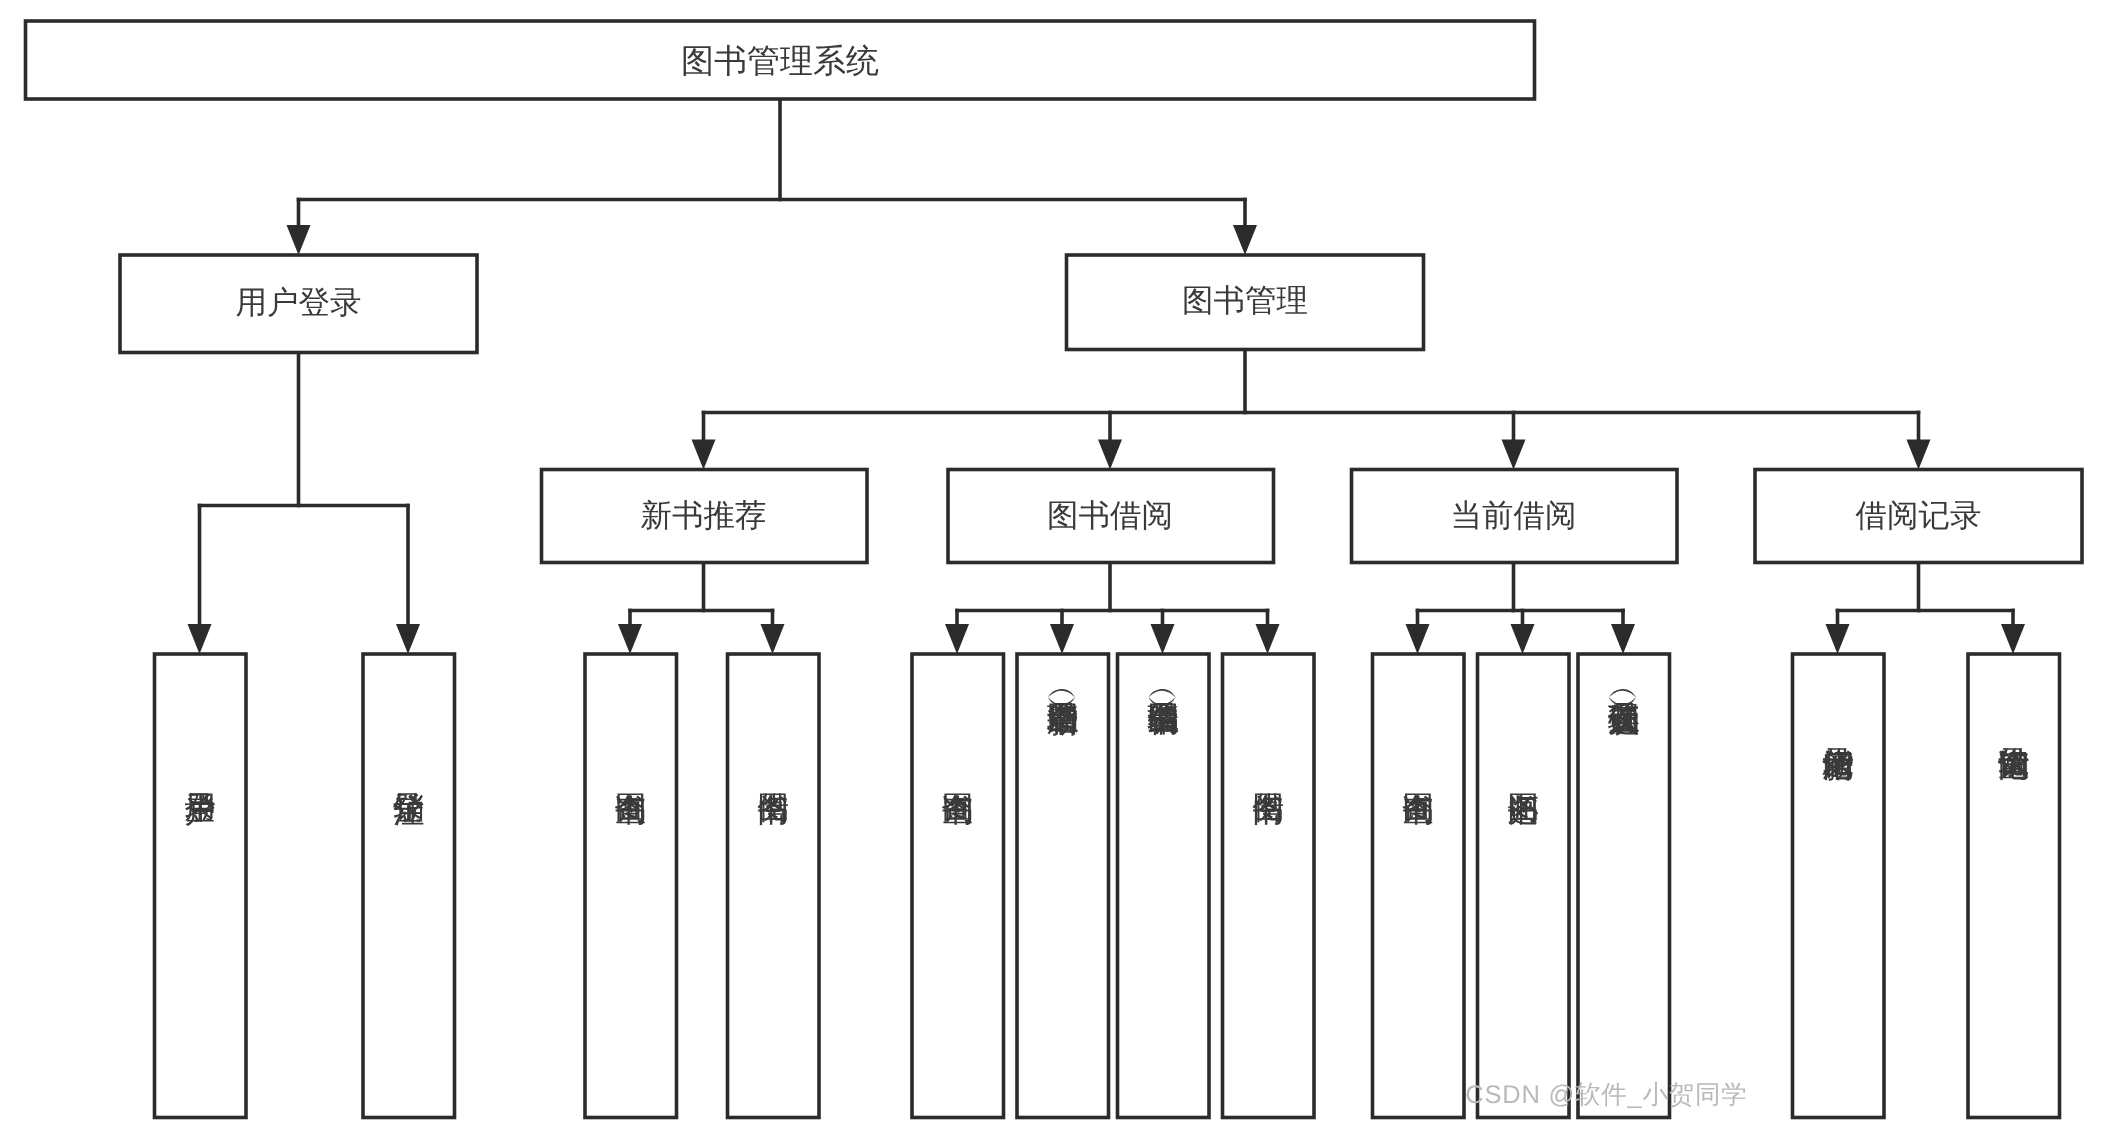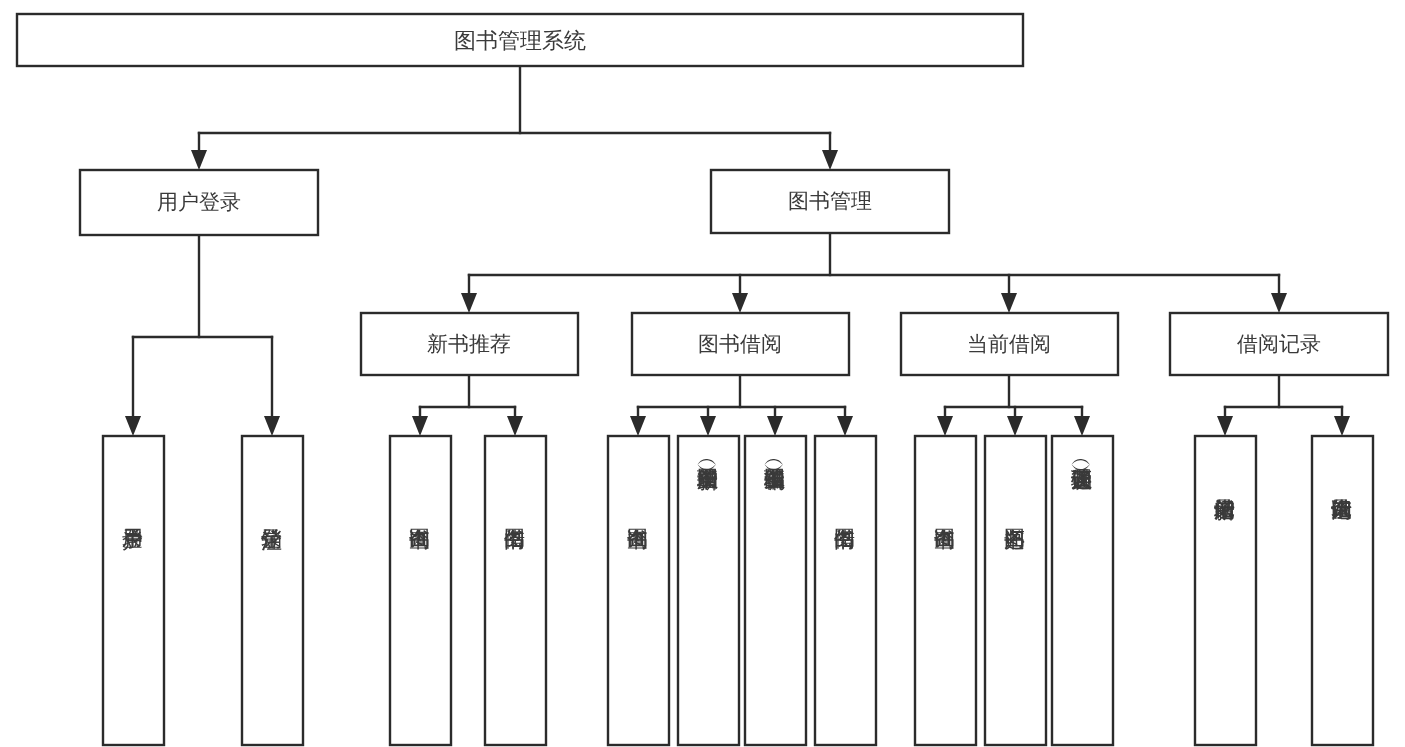--- a/index.html
+++ b/index.html
@@ -235,14 +235,15 @@
       <text class="vlabel" x="1225" y="482" writing-mode="tb" glyph-orientation-vertical="0">新增借阅记录</text>
     </g>
 
     <g>
       <rect class="node-box" x="1312" y="436" width="61" height="309"></rect>
       <text class="vlabel" x="1342" y="482" writing-mode="tb" glyph-orientation-vertical="0">查询借阅记录</text>
     </g>
 
   </svg>
 
+  <div class="watermark">CSDN @软件_小贺同学</div>
 
 </div>
 
 </body></html>

